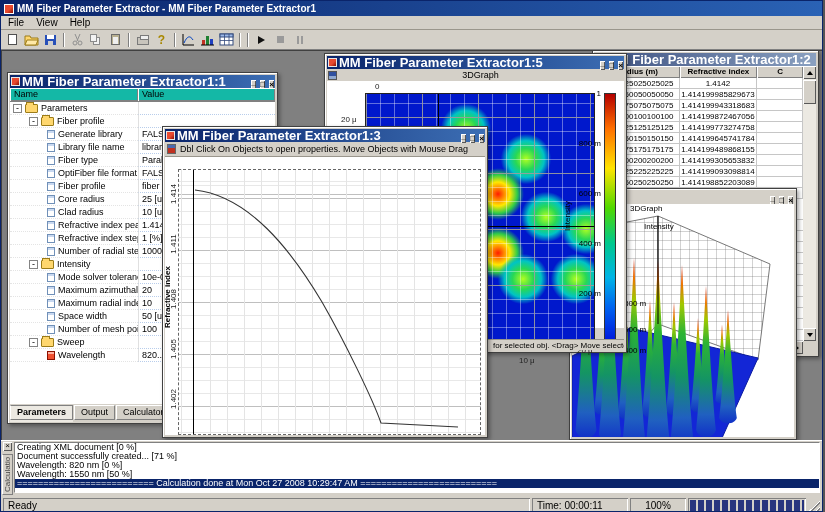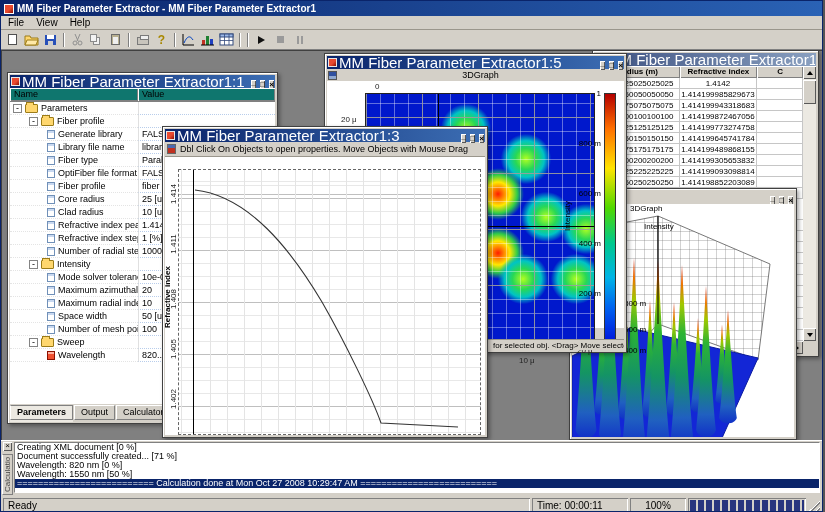--- a/index.html
+++ b/index.html
@@ -28,29 +28,29 @@
   .ic-play{width:0;height:0;border-left:7px solid #111;border-top:4px solid transparent;border-bottom:4px solid transparent;}
   .ic-stop{width:7px;height:7px;background:#9a9a9a;}
   .ic-pause{display:flex;gap:2px;}
   .ic-pause i{display:block;width:2px;height:8px;background:#9a9a9a;}
   
   .mdi{position:relative;height:390px;background:#808080;overflow:hidden;box-shadow:inset 1px 1px 0 #404040;}
   .win{position:absolute;background:#d4d0c8;border:1px solid #404040;box-shadow:inset 1px 1px 0 #fff,2px 2px 4px rgba(0,0,0,.35);padding:2px;}
   .wtitle{height:13px;display:flex;align-items:center;gap:2px;padding:0 1px;background:linear-gradient(90deg,#0a246a,#3c6eb4);}
   .wtitle.muted{background:linear-gradient(90deg,#3c5080,#8aa0c0);}
   .wtitle.plain{background:#d4d0c8;}
-  .wtitle .t{flex:1;color:#fff;font-size:15px;font-weight:normal;white-space:nowrap;overflow:hidden;}
+  .wtitle .t{flex:1;color:#fff;font-size:13px;font-weight:bold;white-space:nowrap;overflow:hidden;}
   .wicon{width:9px;height:9px;background:linear-gradient(135deg,#e84a30 55%,#8c1000);border:1px solid #e8e8e8;flex:0 0 auto;}
   .wb{width:13px;height:11px;background:#d4d0c8;box-shadow:inset 1px 1px 0 #fff,inset -1px -1px 0 #585858;font-size:8px;text-align:center;line-height:9px;font-weight:bold;color:#000;}
   .wb.min::after{content:"_";position:relative;top:-2px;}
   .wb.max::after{content:"□";}
   .wb.close::after{content:"×";}
   
   .cols{display:flex;height:13px;}
-  .colh{background:#0f766e;box-shadow:inset 1px 1px 0 #fff,inset -1px -1px 0 #808080;font-size:9px;padding:0 4px;line-height:13px;}
+  .colh{background:#14b8a6;box-shadow:inset 1px 1px 0 #fff,inset -1px -1px 0 #808080;font-size:9px;padding:0 4px;line-height:13px;}
   .treebody{position:absolute;left:2px;right:2px;top:28px;bottom:19px;background:#fff;overflow:hidden;border-top:1px solid #808080;}
   .trow{display:flex;height:13px;align-items:center;}
   .tname{width:128px;height:13px;display:flex;align-items:center;gap:3px;font-size:9px;white-space:nowrap;overflow:hidden;border-bottom:1px dotted #e4e4e4;}
   .tval{flex:1;height:13px;font-size:9px;line-height:12px;white-space:nowrap;overflow:hidden;border-bottom:1px dotted #b8cdeb;border-left:1px solid #e0e0e0;padding-left:3px;}
   .exp{flex:0 0 auto;width:9px;height:9px;border:1px solid #848484;background:#fff;font-size:9px;line-height:7px;text-align:center;}
   .exp::after{content:"-";}
   .fold{flex:0 0 auto;width:13px;height:9px;background:#ffd76e;border:1px solid #9c7c18;border-radius:1px;position:relative;}
   .fold::before{content:"";position:absolute;left:0;top:-3px;width:6px;height:2px;background:#ffd76e;border:1px solid #9c7c18;border-bottom:none;}
   .leafic{flex:0 0 auto;width:8px;height:9px;background:#fff;border:1px solid #7090b8;box-shadow:inset 0 2px 0 #c8d8f0;}
   .leafic.red{background:#f05030;border-color:#8c1000;box-shadow:inset 0 2px 0 #ffb0a0;}

